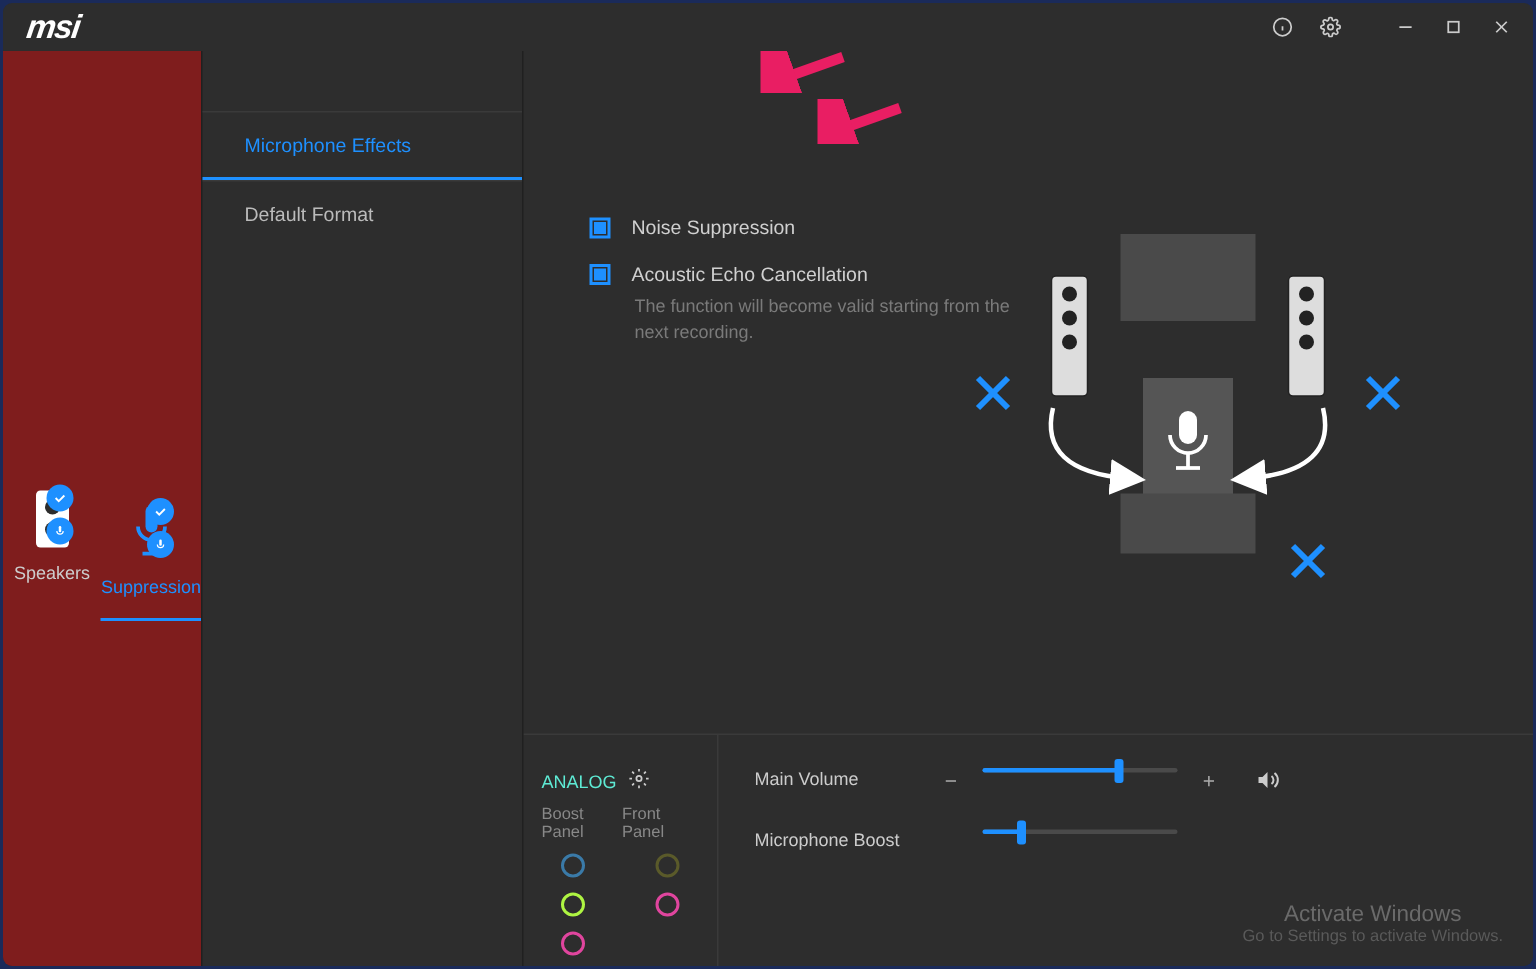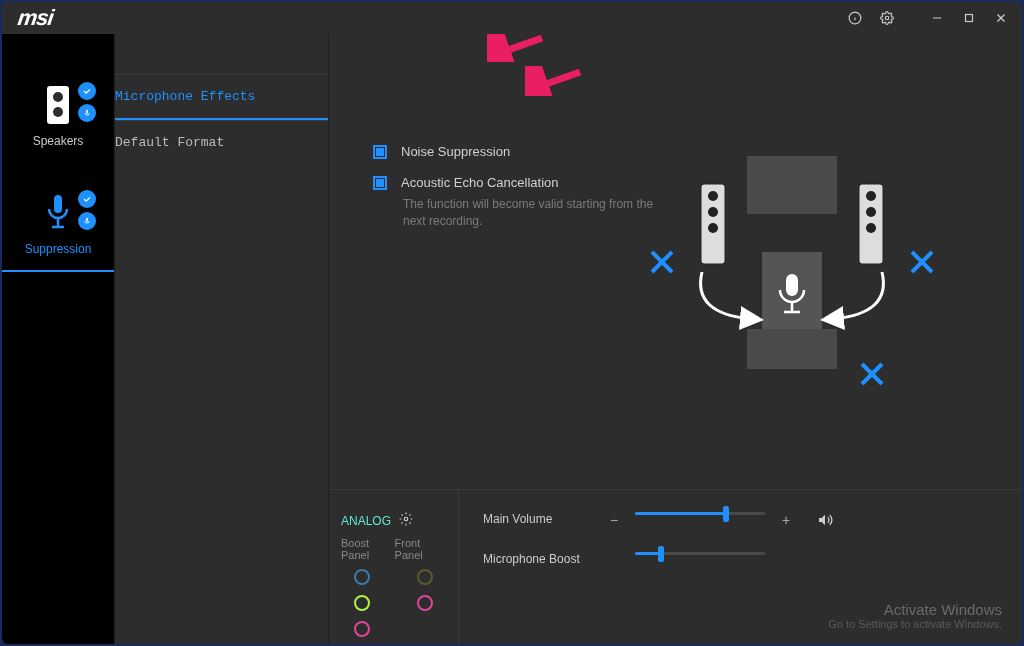--- a/index.html
+++ b/index.html
@@ -6,33 +6,33 @@
   body { width: 1024px; height: 646px; background: #1a2a5a; overflow: hidden; }
   .app-window { position: absolute; top: 2px; left: 2px; width: 1020px; height: 642px; background: #2d2d2d; border-radius: 6px; display: flex; flex-direction: column; overflow: hidden; }
   .titlebar { height: 32px; display: flex; justify-content: space-between; align-items: center; padding: 0 6px 0 16px; }
   .logo { font-family: Arial, sans-serif; font-style: italic; font-weight: 900; font-size: 22px; color: #fff; letter-spacing: -1px; transform: skewX(-8deg); }
   .titlebar-right { display: flex; align-items: center; gap: 2px; }
   .titlebar-icon { width: 30px; height: 30px; display: flex; align-items: center; justify-content: center; color: #ccc; cursor: pointer; }
   .titlebar-icon svg { width: 14px; height: 14px; }
 
   .main-area { display: flex; flex: 1; min-height: 0; }
 
-  .device-sidebar { width: 112px; background: #000000; padding-top: 40px; display: flex; flex-direction: column; align-items: center; }
+  .device-sidebar { width: 132px; background: #7f1d1d; padding-top: 40px; display: flex; flex-direction: row; align-items: center; }
   .device-item { width: 100%; display: flex; flex-direction: column; align-items: center; padding: 10px 0 14px 0; position: relative; cursor: pointer; }
   .device-item.active { border-bottom: 2px solid #1e90ff; }
   .device-icon { width: 32px; height: 42px; display: flex; align-items: center; justify-content: center; color: #fff; }
   .device-icon.active { color: #1e90ff; }
   .device-label { font-size: 12px; color: #ccc; margin-top: 8px; }
   .device-label.active { color: #1e90ff; }
   .device-badges { position: absolute; top: 8px; right: 18px; display: flex; flex-direction: column; gap: 4px; }
   .badge-circle { width: 18px; height: 18px; border-radius: 50%; background: #1e90ff; display: flex; align-items: center; justify-content: center; }
   .badge-circle svg { width: 10px; height: 10px; }
 
   .tab-sidebar { width: 215px; background: #2d2d2d; border-left: 1px solid #202020; border-right: 1px solid #202020; padding-top: 40px; }
-  .tab-item { font-size: 13px; color: #bbb; padding: 14px 0; cursor: pointer; border-bottom: 1px solid transparent; font-family: Liberation Mono, monospace; }
+  .tab-item { font-size: 13px; color: #bbb; padding: 14px 28px; cursor: pointer; border-bottom: 1px solid transparent; }
   .tab-item.active { color: #1e90ff; border-bottom: 2px solid #1e90ff; border-top: 1px solid #3a3a3a; }
   .tab-divider { height: 1px; background: #3a3a3a; }
 
   .content-pane { flex: 1; display: flex; flex-direction: column; position: relative; overflow: hidden; }
 
   .effects-area { flex: 1; display: flex; padding: 110px 20px 20px 44px; position: relative; }
   .effects-left { width: 300px; }
   .effect-row { display: flex; align-items: center; margin-bottom: 16px; }
   .effect-check { width: 14px; height: 14px; border: 2px solid #1e90ff; display: flex; align-items: center; justify-content: center; margin-right: 14px; cursor: pointer; }
   .effect-check-inner { width: 8px; height: 8px; background: #1e90ff; }
@@ -55,21 +55,21 @@
   .sliders-section { flex: 1; padding: 22px 24px; position: relative; }
   .slider-row { display: flex; align-items: flex-start; margin-bottom: 20px; gap: 14px; }
   .slider-label { width: 110px; font-size: 12px; color: #ccc; }
   .slider-minus, .slider-plus { width: 14px; text-align: center; color: #aaa; font-size: 14px; }
   .slider-track { position: relative; width: 130px; height: 3px; background: #4a4a4a; border-radius: 2px; }
   .slider-fill { position: absolute; left: 0; top: 0; height: 100%; background: #1e90ff; border-radius: 2px; }
   .slider-thumb { position: absolute; top: 50%; width: 6px; height: 16px; background: #1e90ff; border-radius: 2px; transform: translate(-50%, -50%); cursor: pointer; }
   .vol-icon { margin-left: 10px; color: #ccc; }
 
   .activate-windows { position: absolute; bottom: 14px; right: 20px; text-align: right; }
-  .activate-windows .t1 { font-size: 15px; color: #6a6a6a; }
+  .activate-windows .t1 { font-size: 15px; color: #6a6a6a; text-align: center; }
   .activate-windows .t2 { font-size: 11px; color: #5a5a5a; }
 
   .arrow-annotation { position: absolute; pointer-events: none; }
 </style>
 </head>
 <body>
 
 <div class="app-window">
 
   <div class="titlebar">

